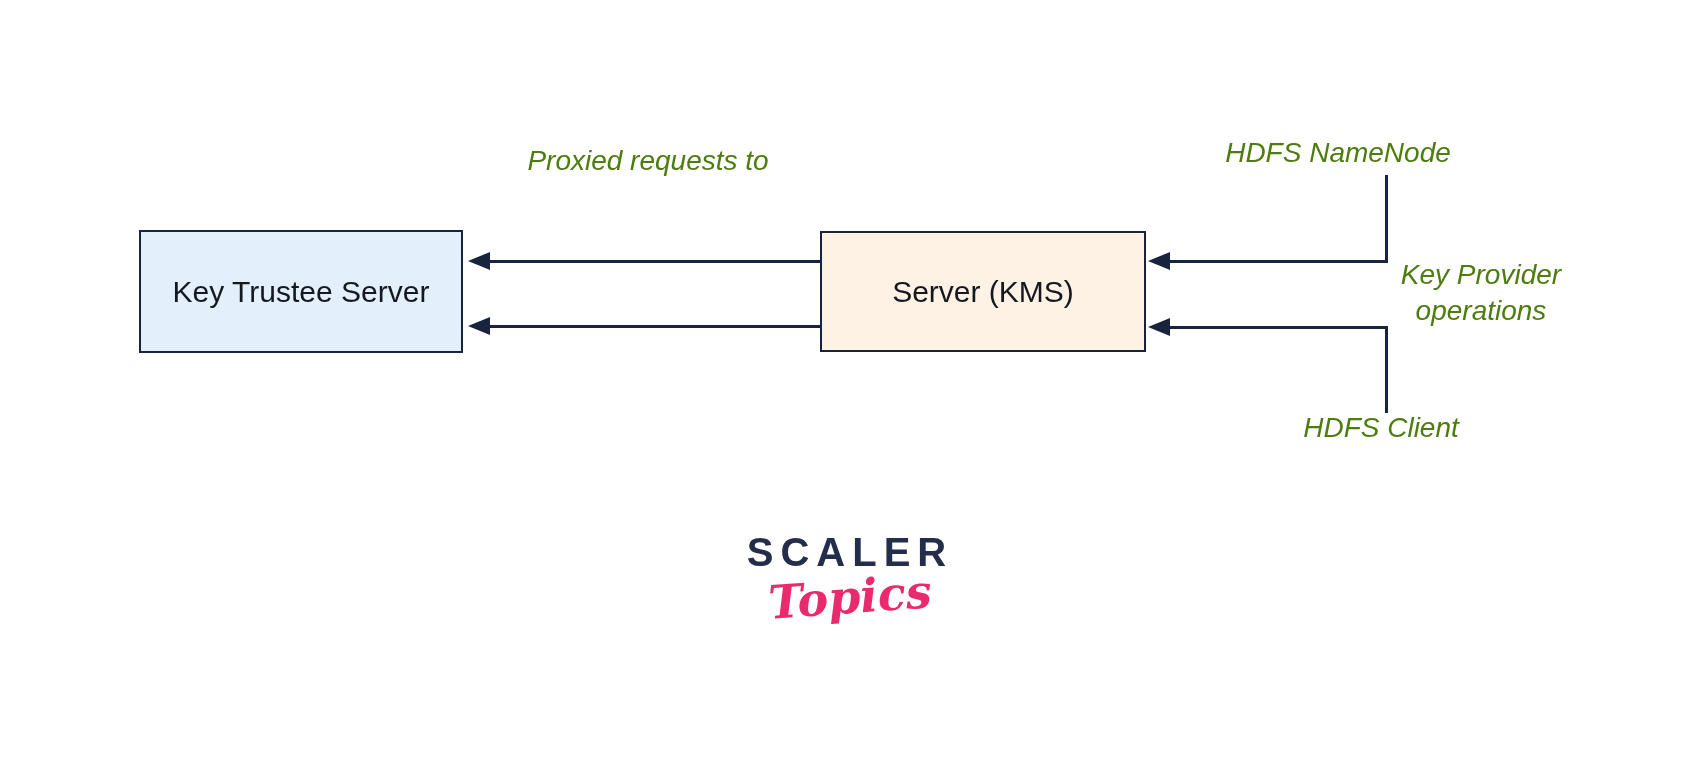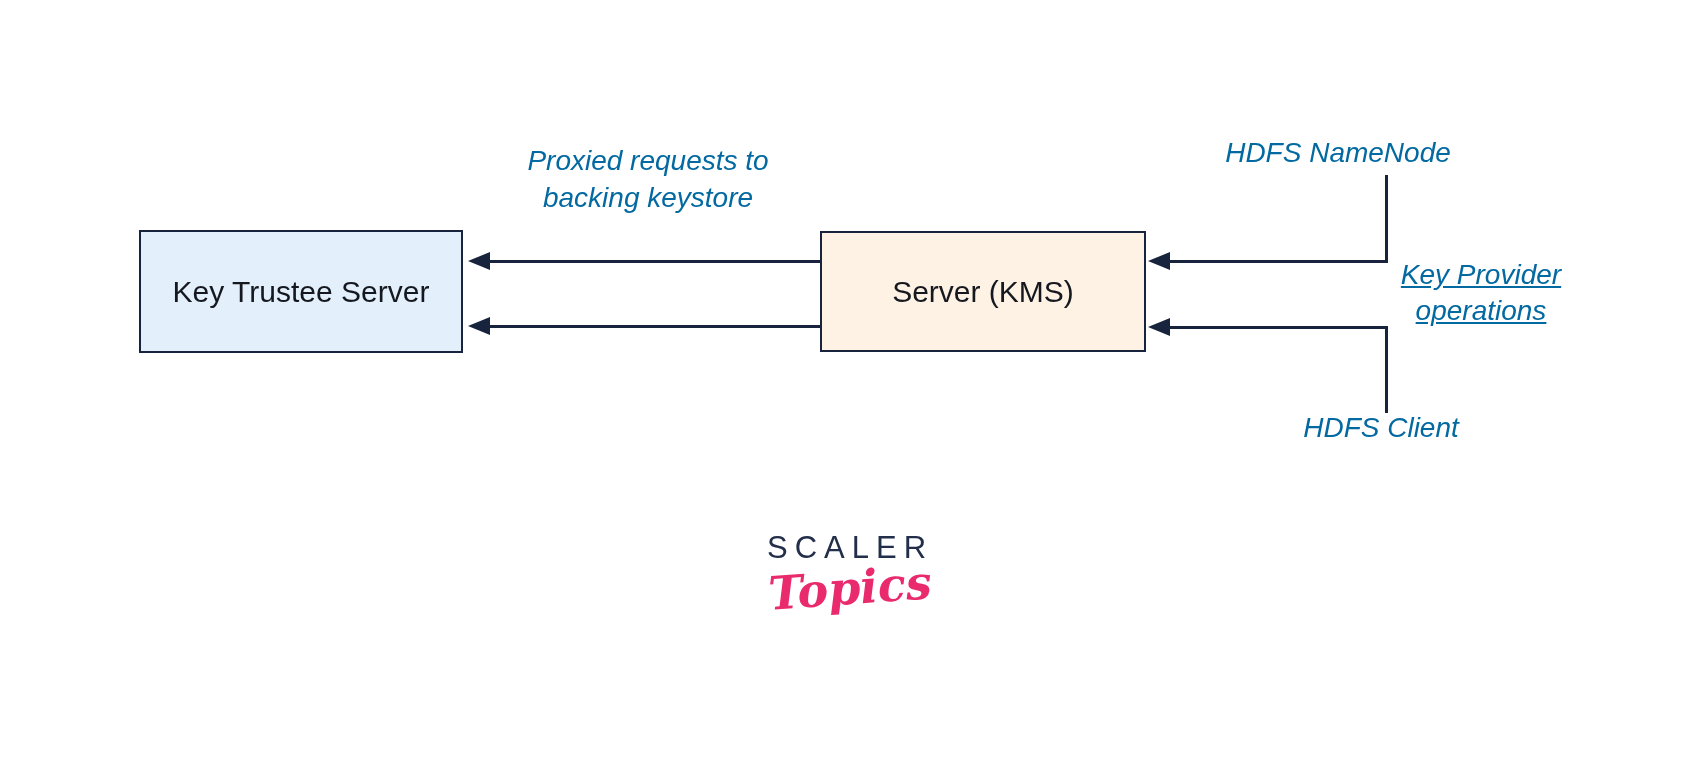--- a/index.html
+++ b/index.html
@@ -46,33 +46,33 @@
     border-top:9px solid transparent;
     border-bottom:9px solid transparent;
     border-right:22px solid var(--line-color);
   }
   
   .annot{
     position:absolute;
     font-style:italic;
     font-size:28px;line-height:37px;
     text-align:center;
-    color:#0369a1;
+    color:#4d7c0f;
   }
   .annot-proxied{left:468px;top:142px;width:360px;}
   .annot-namenode{left:1188px;top:134px;width:300px;}
-  .annot-keyprovider{left:1371px;top:257px;width:220px;line-height:36px;text-decoration:underline;}
+  .annot-keyprovider{left:1371px;top:257px;width:220px;line-height:36px;}
   .annot-client{left:1231px;top:409px;width:300px;}
   
   .logo{
     position:absolute;left:700px;top:530px;width:300px;
     text-align:center;
   }
   .logo-brand{
-    font-size:31px;font-weight:normal;
+    font-size:40px;font-weight:bold;
     letter-spacing:7px;
     color:var(--brand-color);
     display:block;
   }
   .logo-script{
     display:block;
     margin-top:-4px;
     font-family:"DejaVu Serif",serif;
     font-style:italic;font-weight:bold;
     font-size:46px;line-height:52px;
@@ -80,21 +80,20 @@
     transform:rotate(-4deg);
   }
 </style>
 </head>
 <body>
 
 <div class="canvas">
 
   <div class="annot annot-proxied">
     <span>Proxied requests to</span><br>
-    <span>backing keystore</span>
   </div>
 
   <div class="node trustee">
     <span>Key Trustee Server</span>
   </div>
 
   <div class="node kms">
     <span>Server (KMS)</span>
   </div>
 

